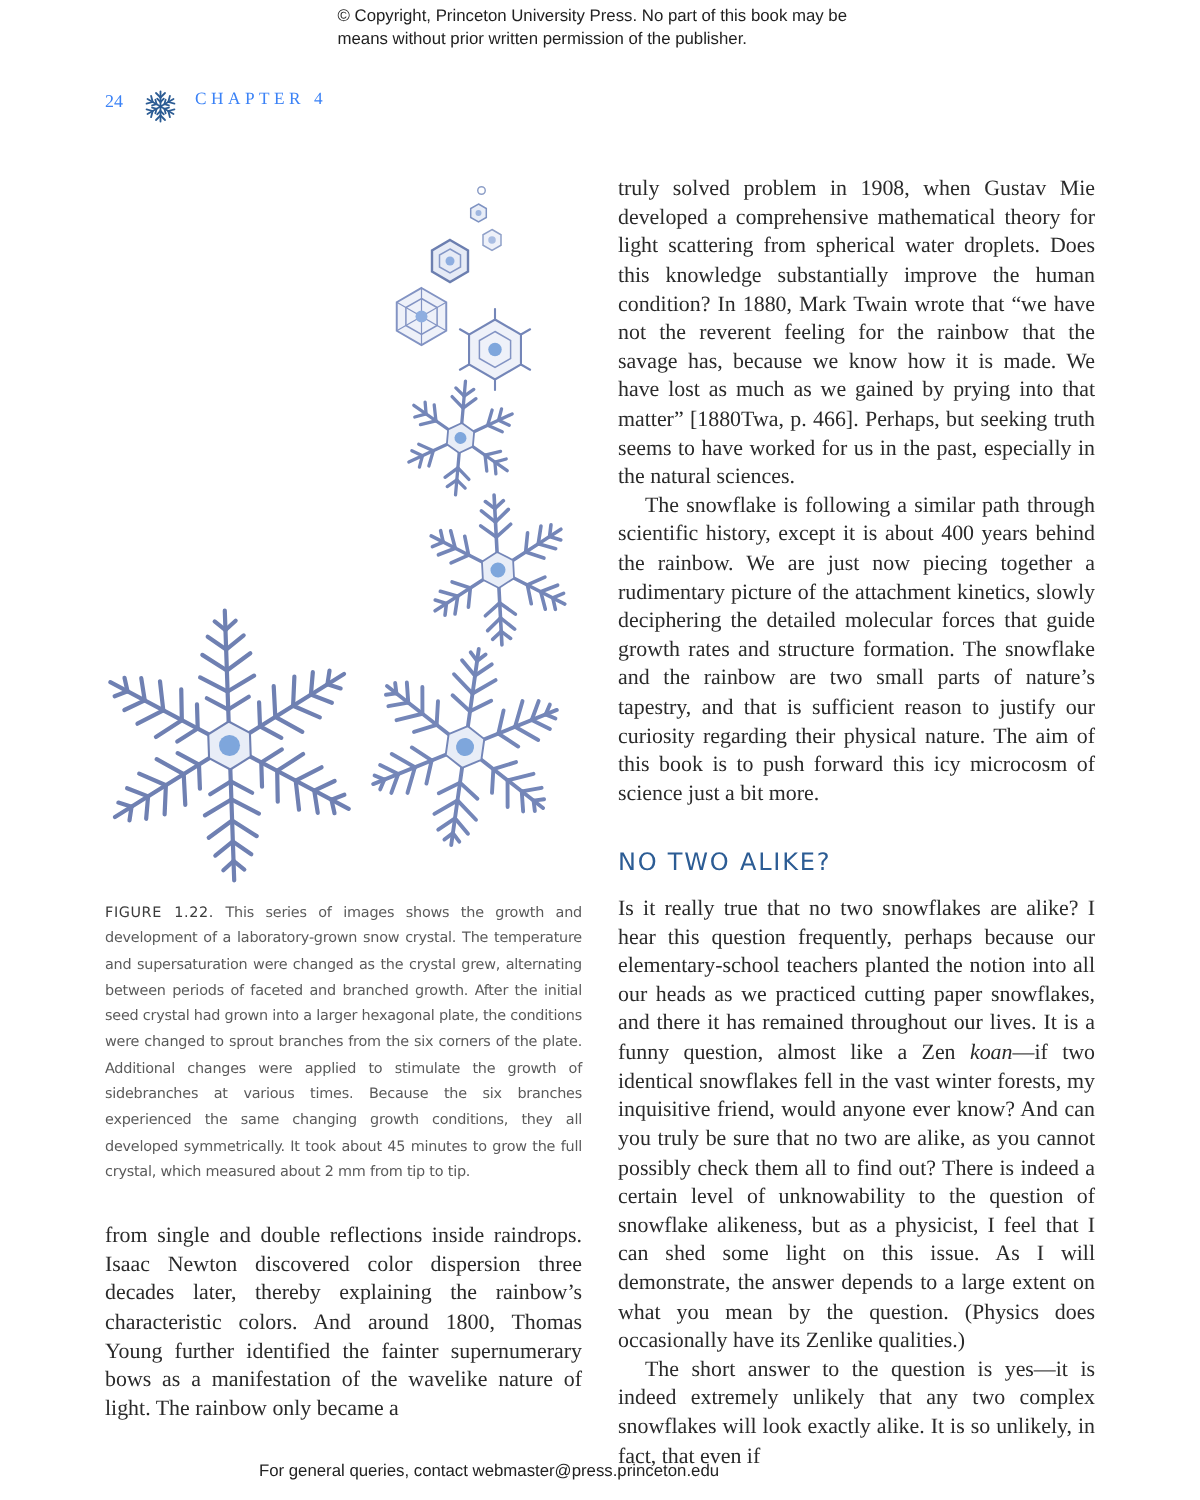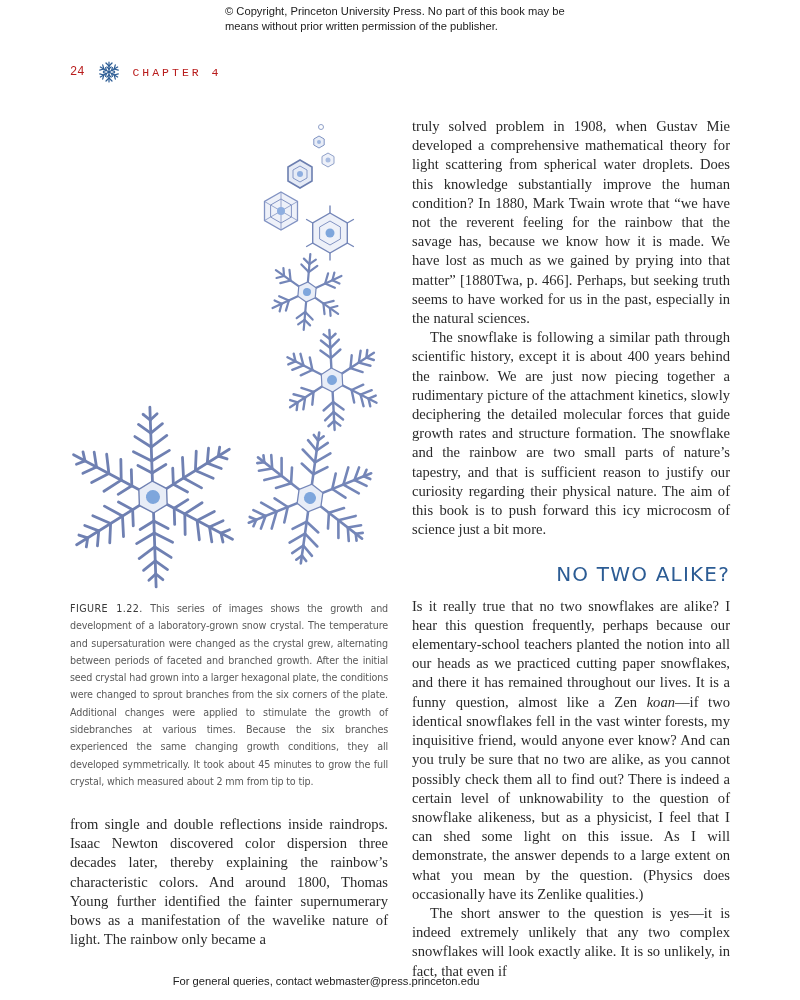--- a/index.html
+++ b/index.html
@@ -3,22 +3,22 @@
 <meta charset="utf-8">
 <style>
   html, body { margin: 0; padding: 0; background: #ffffff; }
   body { width: 800px; height: 1000px; position: relative; overflow: hidden; color: #2b2b2b; }
   .copyright {
     position: absolute; left: 213px; top: 4px; width: 400px;
     font-family: "Liberation Sans", sans-serif; font-size: 11.2px; line-height: 14.5px; color: #222; margin-left: 12px;
   }
   .running-head {
     position: absolute; left: 70px; top: 60px; height: 24px;
-    display: flex; align-items: center;
-    font-family: Liberation Mono, monospace; color: #b91c1c;
+    display: flex; 
+    font-family: Liberation Serif, serif; color: #3b82f6;
   }
   .page-num { font-size: 12px; margin-right: 14px; }
   .head-flake { width: 22px; height: 22px; margin-right: 12px; }
   .chapter-label { font-size: 11.5px; letter-spacing: 3px; }
 
   .figure { position: absolute; left: 60px; top: 115px; width: 345px; height: 480px; }
   .figure svg { width: 100%; height: 100%; }
 
   .caption {
     position: absolute; left: 70px; top: 600px; width: 318px;
@@ -30,22 +30,22 @@
   .body-text {
     font-family: "Liberation Serif", serif; font-size: 14.6px; line-height: 19.2px;
     color: #2a2a2a; text-align: justify; hyphens: manual;
   }
   .left-col { position: absolute; left: 70px; top: 815px; width: 318px; }
   .right-col { position: absolute; left: 412px; top: 117px; width: 318px; }
   .body-text p { margin: 0; }
   .body-text p.indent { text-indent: 18px; }
 
   .section-heading {
-    font-family: "DejaVu Sans", sans-serif; font-size: 20px; letter-spacing: 1.2px;
-    color: #2c5c94; text-align: right; margin: 26px 0 12px 0; font-weight: normal;
+    font-family: "DejaVu Sans", sans-serif; font-size: 16px; letter-spacing: 1.2px;
+    color: #2c5c94; text-align: left; margin: 26px 0 12px 0; font-weight: normal;
   }
 
   .footer {
     position: absolute; left: 0; top: 975px; width: 652px; text-align: center;
     font-family: "Liberation Sans", sans-serif; font-size: 11.2px; color: #222;
   }
 </style>
 </head>
 <body>
 

